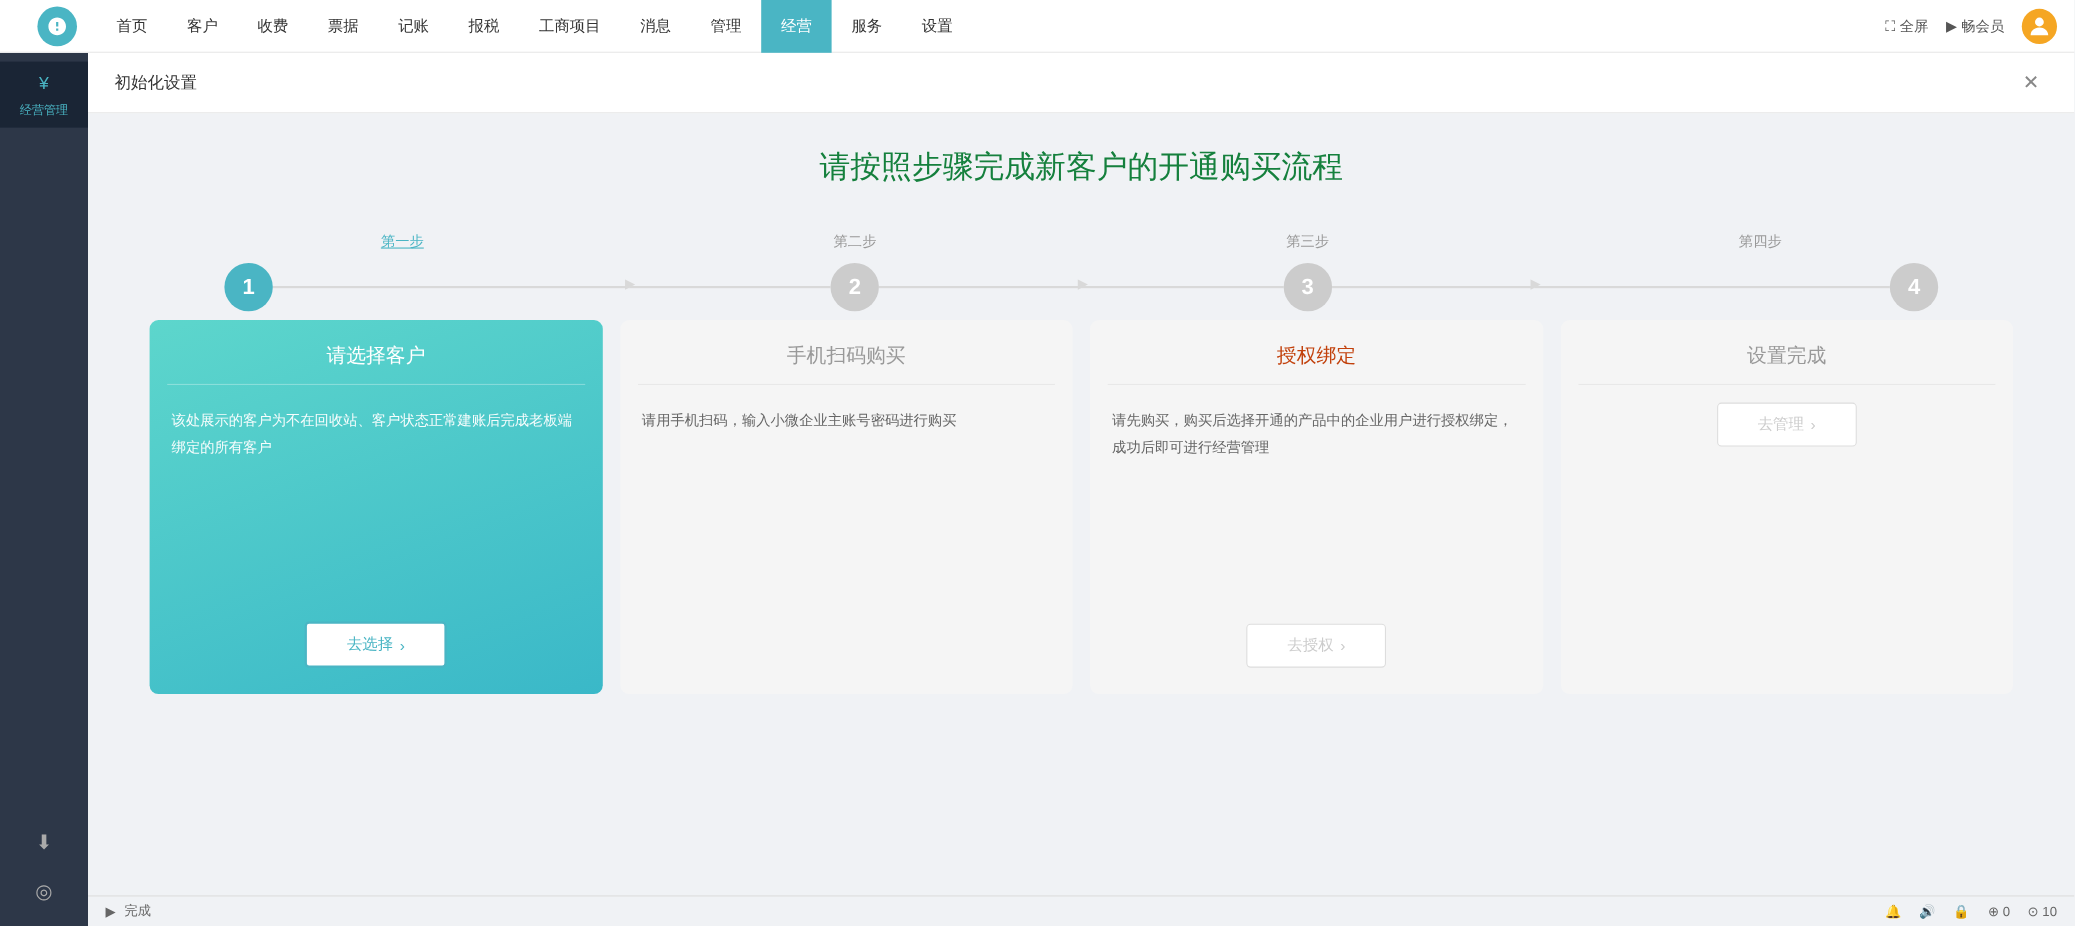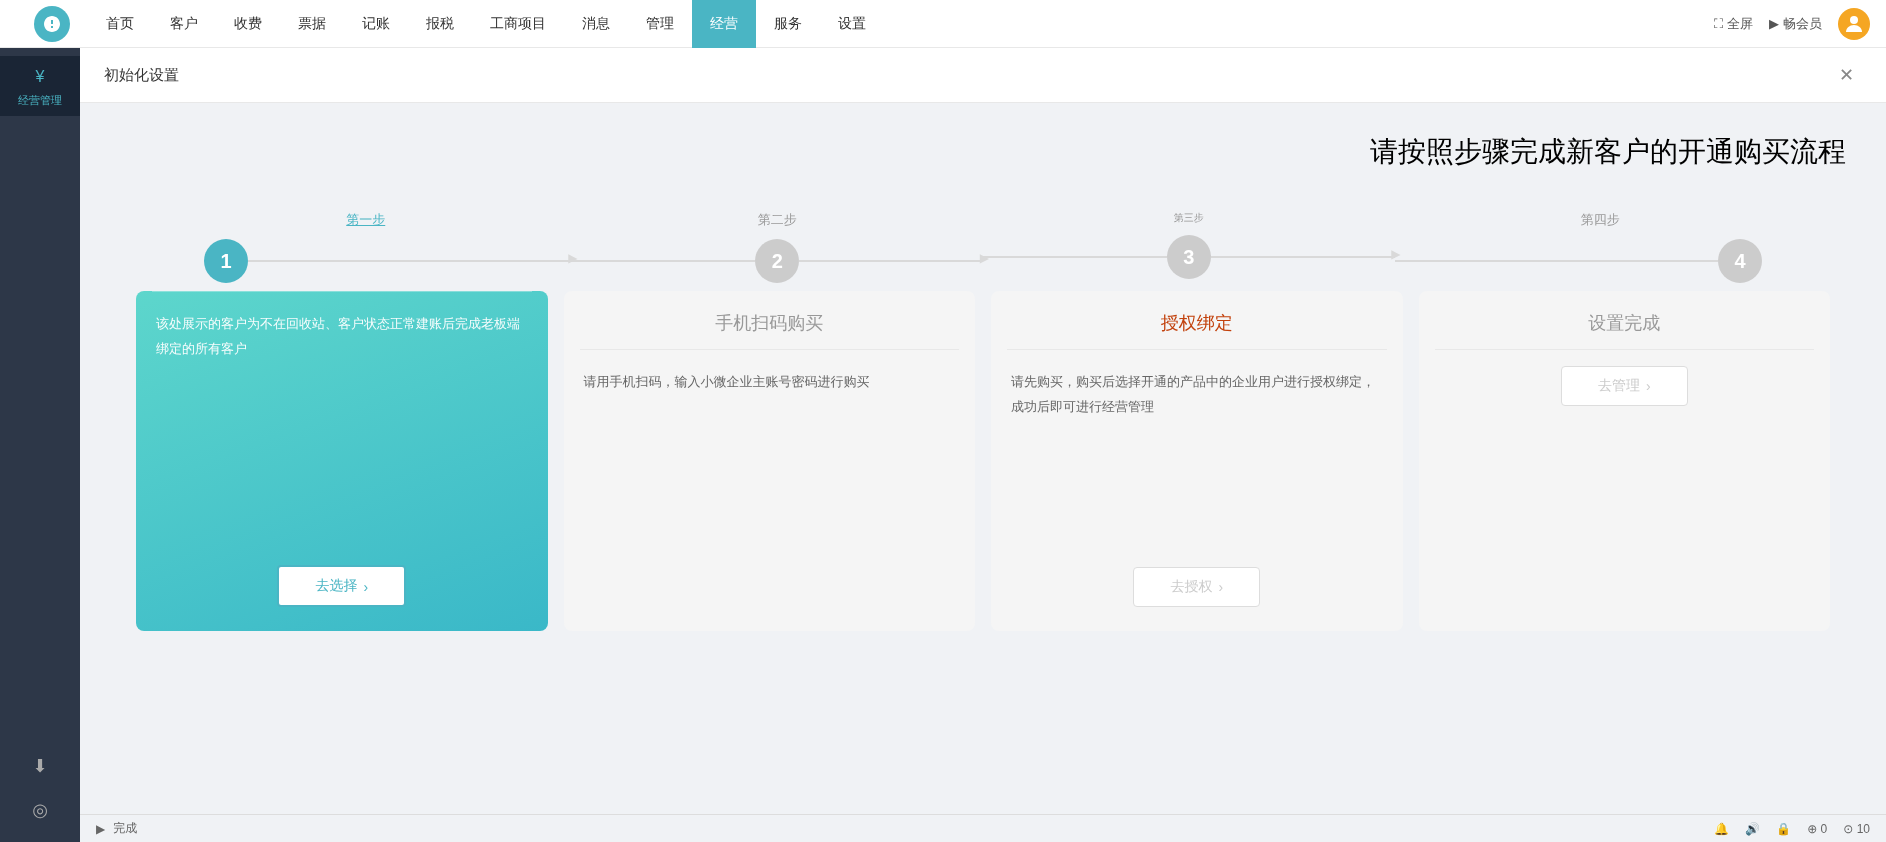--- a/index.html
+++ b/index.html
@@ -135,23 +135,23 @@
       padding: 4px 8px;
     }
 
     
     .card-area {
       flex: 1;
       padding: 30px 40px;
       overflow-y: auto;
     }
     .main-title {
-      text-align: right;
+      text-align: center;
       font-size: 28px;
-      color: #000000;
+      color: #15803d;
       margin-bottom: 40px;
       font-weight: 400;
     }
 
     
     .status-bar {
       height: 28px;
       background: #f0f2f5;
       border-top: 1px solid #ddd;
       display: flex;
@@ -252,21 +252,21 @@
           <div style="display:flex; align-items:center; width:100%;">
             <div style="flex:1; height:2px; background:#d9d9d9;"></div>
             <div style="width:44px; height:44px; border-radius:50%; background:#ccc; display:flex; align-items:center; justify-content:center; font-size:20px; font-weight:bold; color:white; flex-shrink:0; z-index:2;">2</div>
             <div style="flex:1; height:2px; background:#d9d9d9; position:relative;">
               <span style="position:absolute; right:-6px; top:-9px; font-size:12px; color:#d9d9d9;">▶</span>
             </div>
           </div>
         </div>
 
         <div style="flex:1; display:flex; flex-direction:column; align-items:center;">
-          <div style="font-size:10px; color:#999; margin-bottom:10px;">第三步</div>
+          <div style="font-size:13px; color:#999; margin-bottom:10px;">第三步</div>
           <div style="display:flex; align-items:center; width:100%;">
             <div style="flex:1; height:2px; background:#d9d9d9;"></div>
             <div style="width:44px; height:44px; border-radius:50%; background:#ccc; display:flex; align-items:center; justify-content:center; font-size:20px; font-weight:bold; color:white; flex-shrink:0; z-index:2;">3</div>
             <div style="flex:1; height:2px; background:#d9d9d9; position:relative;">
               <span style="position:absolute; right:-6px; top:-9px; font-size:12px; color:#d9d9d9;">▶</span>
             </div>
           </div>
         </div>
 
         <div style="flex:1; display:flex; flex-direction:column; align-items:center;">
@@ -276,20 +276,21 @@
             <div style="width:44px; height:44px; border-radius:50%; background:#ccc; display:flex; align-items:center; justify-content:center; font-size:20px; font-weight:bold; color:white; flex-shrink:0; z-index:2;">4</div>
             <div style="flex:0 0 44px;"></div>
           </div>
         </div>
 
       </div>
 
       <div style="display:flex; gap:16px; padding: 0 16px; margin-top: 8px;">
 
         <div style="flex:1; border-radius:8px; overflow:hidden; display:flex; flex-direction:column; background: linear-gradient(160deg, #5dd6cc 0%, #3ab8c8 100%); min-height:340px;">
+          <div style="padding:20px 16px 14px; text-align:center; font-size:18px; font-weight:500; color:white;">请选择客户</div>
           <div style="height:1px; background:rgba(255,255,255,0.3); margin:0 16px;"></div>
           <div style="padding:20px; font-size:13px; color:rgba(255,255,255,0.95); line-height:1.9; flex:1;">该处展示的客户为不在回收站、客户状态正常建账后完成老板端绑定的所有客户</div>
           <div style="padding:16px 20px 24px; display:flex; justify-content:center;">
             <button style="padding:10px 36px; border-radius:4px; border:2px solid #4ab5c4; background:white; color:#4ab5c4; font-size:14px; cursor:pointer; display:flex; align-items:flex-end; gap:6px; font-weight:500;">
               <span>去选择</span>
               <span>›</span>
             </button>
           </div>
         </div>
 

